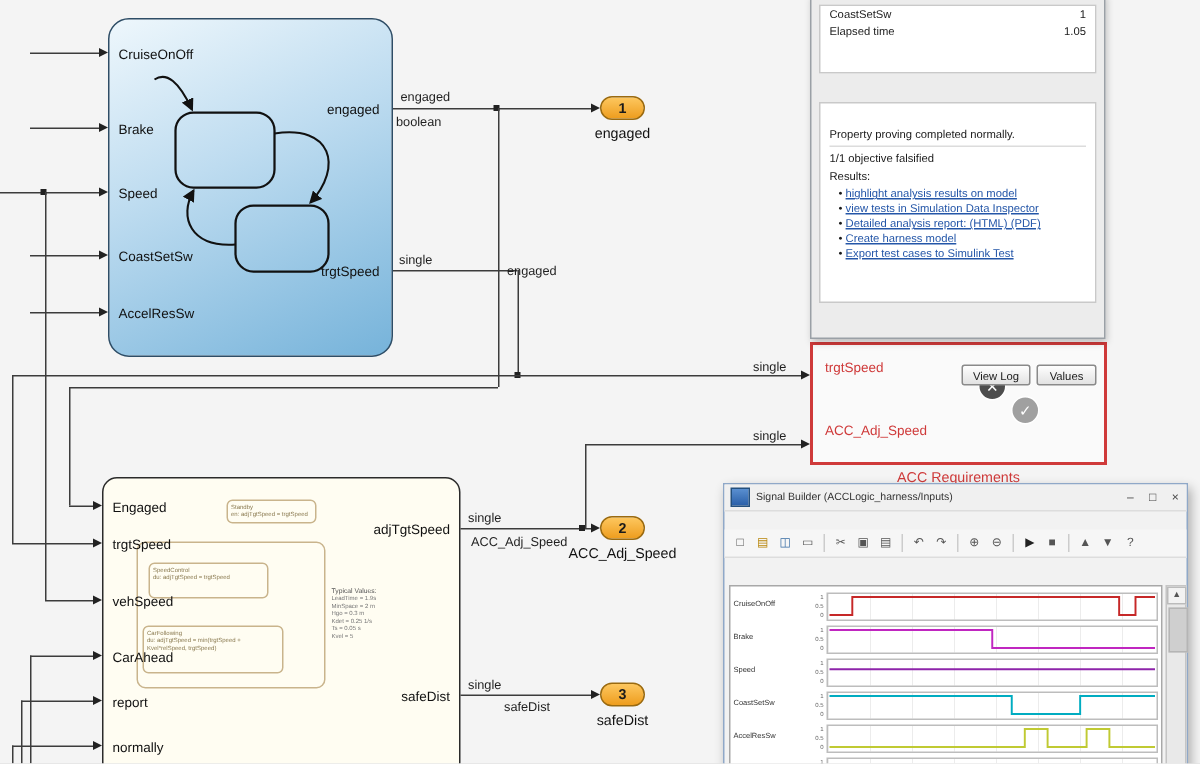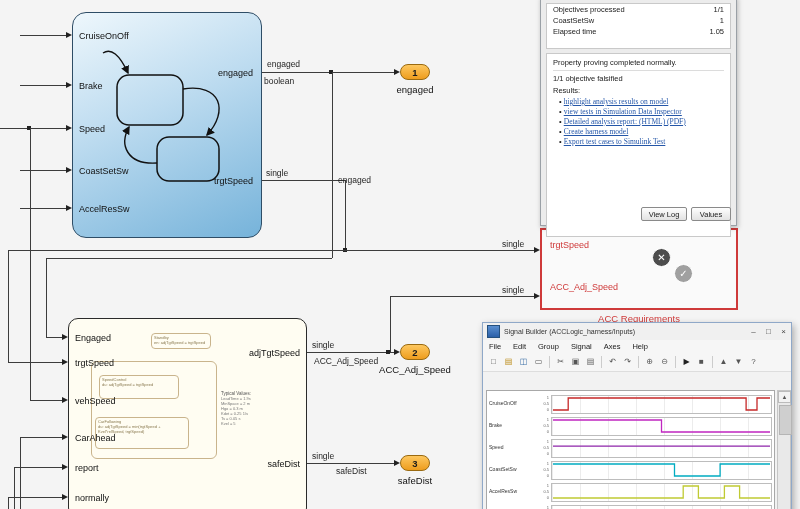--- a/index.html
+++ b/index.html
@@ -27,23 +27,23 @@
          align-items:center;justify-content:center;font-size:10px;border:1.5px solid #fff;box-sizing:content-box;}
   
   .tb{position:absolute;border:1px solid #c9b48c;border-radius:4px;color:#8a7a50;font-size:4px;
       line-height:5px;padding:1px 2px;box-sizing:border-box;overflow:hidden;}
   .note{position:absolute;color:#777;font-size:4px;line-height:5px;white-space:nowrap;}
   
   .dialog{position:absolute;background:#ececec;border:1px solid #9aa0a6;box-shadow:1px 2px 5px rgba(0,0,0,.25);box-sizing:border-box;}
   .panel{position:absolute;background:#fff;border:1px solid #c9c9c9;box-sizing:border-box;font-size:7.5px;}
   .statrow{display:flex;justify-content:space-between;padding:1px 6px;height:9px;}
   .linkrow{margin:1px 0;}
-  .link{color:#2456a8;text-decoration:underline;cursor:pointer;font-family:Liberation Serif, serif;}
+  .link{color:#2456a8;text-decoration:underline;cursor:pointer;}
   .btn{position:absolute;background:linear-gradient(#fefefe,#e2e2e2);border:1px solid#8a8a8a;
-       font-size:7.5px;text-align:center;line-height:13px;border-radius:2px;box-sizing:border-box;}
+       font-size:7.5px;text-align:center;line-height:13px;border-radius:2px;box-sizing:border-box;margin-top:36px;}
   .hrline{border:none;border-top:1px solid #dcdcdc;margin:3px 0;}
   
   .sb{position:absolute;background:#f2f2f2;border:1px solid #8fa8c8;box-shadow:2px 3px 7px rgba(0,0,0,.3);box-sizing:border-box;}
   .sb-title{position:absolute;left:0;top:0;right:0;height:17px;background:#f0f0f0;border-bottom:1px solid #ddd;
             display:flex;align-items:center;font-size:7px;color:#333;}
   .wico{width:15px;height:12px;text-align:center;line-height:12px;font-size:8px;color:#444;}
   .sb-menu{position:absolute;left:0;top:17px;right:0;height:13px;background:#f6f6f6;font-size:7.5px;
            display:flex;align-items:center;}
   .sb-menu span{padding:0 6px;}
   .sb-tools{position:absolute;left:0;top:30px;right:0;height:19px;background:#f6f6f6;border-bottom:1px solid #ddd;
@@ -205,33 +205,29 @@
     <div class="reqtext" style="left:8px;top:10px">trgtSpeed</div>
     <div class="reqtext" style="left:8px;top:52px">ACC_Adj_Speed</div>
     <div class="badge" style="left:110px;top:18px;background:#4d4d4d">✕</div>
     <div class="badge" style="left:132px;top:34px;background:#a0a0a0">✓</div>
   </div>
   <div class="cap" style="left:540px;top:313px;width:198px;color:#cf3a3a">ACC Requirements</div>
 
   <div class="dialog" style="left:540px;top:-4px;width:197px;height:230px">
     <div class="panel" style="left:5px;top:6px;width:185px;height:46px">
       <div class="statrow">
-        <span>Objectives processed</span>
-        <span>1/1</span>
-      </div>
-      <div class="statrow">
         <span>CoastSetSw</span>
         <span>1</span>
       </div>
       <div class="statrow">
         <span>Elapsed time</span>
         <span>1.05</span>
       </div>
     </div>
-    <div class="panel" style="left:5px;top:56px;width:185px;height:184px;padding:4px 6px">
+    <div class="panel" style="left:5px;top:71px;width:185px;height:134px;padding:16px 6px">
       <div>Property proving completed normally.</div>
       <hr class="hrline">
       <div>1/1 objective falsified</div>
       <div style="margin-top:3px">Results:</div>
       <div style="margin-top:2px;padding-left:6px">
         <div class="linkrow">• <span class="link">highlight analysis results on model</span></div>
         <div class="linkrow">• <span class="link">view tests in Simulation Data Inspector</span></div>
         <div class="linkrow">• <span class="link">Detailed analysis report: (HTML) (PDF)</span></div>
         <div class="linkrow">• <span class="link">Create harness model</span></div>
         <div class="linkrow">• <span class="link">Export test cases to Simulink Test</span></div>
@@ -244,28 +240,20 @@
   <div class="sb" style="left:482px;top:322px;width:310px;height:210px">
     <div class="sb-title">
       <div style="width:11px;height:11px;margin:0 4px;background:linear-gradient(#5a8fd0,#2a5fa8);border:1px solid #24507e"></div>
       <span>Signal Builder (ACCLogic_harness/Inputs)</span>
       <span style="margin-left:auto;display:flex">
         <span class="wico">–</span>
         <span class="wico">□</span>
         <span class="wico">×</span>
       </span>
     </div>
-    <div class="sb-menu">
-      <span>File</span>
-      <span>Edit</span>
-      <span>Group</span>
-      <span>Signal</span>
-      <span>Axes</span>
-      <span>Help</span>
-    </div>
     <div class="sb-tools">
       <span class="tico">□</span>
       <span class="tico" style="color:#b8860b">▤</span>
       <span class="tico" style="color:#3a6ea5">◫</span>
       <span class="tico">▭</span>
       <span class="tsep"></span>
       <span class="tico">✂</span>
       <span class="tico">▣</span>
       <span class="tico">▤</span>
       <span class="tsep"></span>

